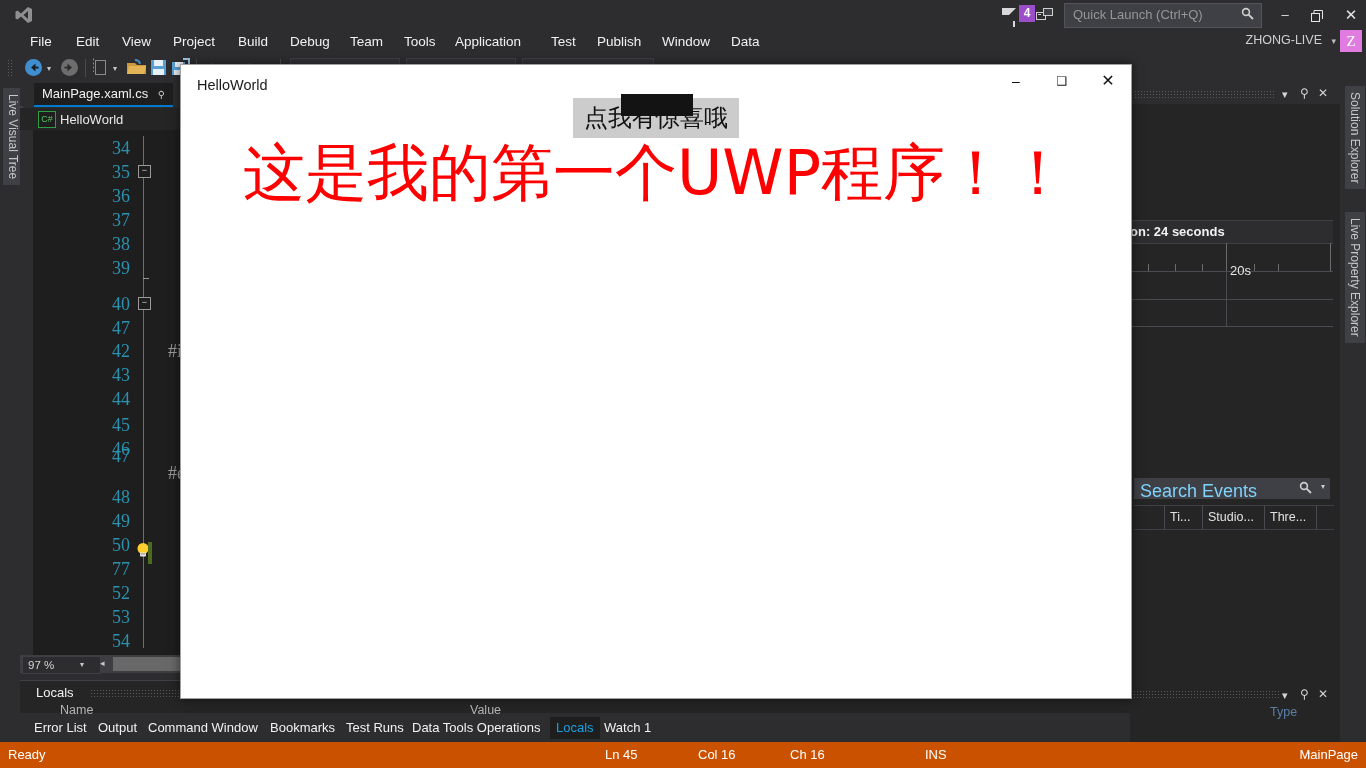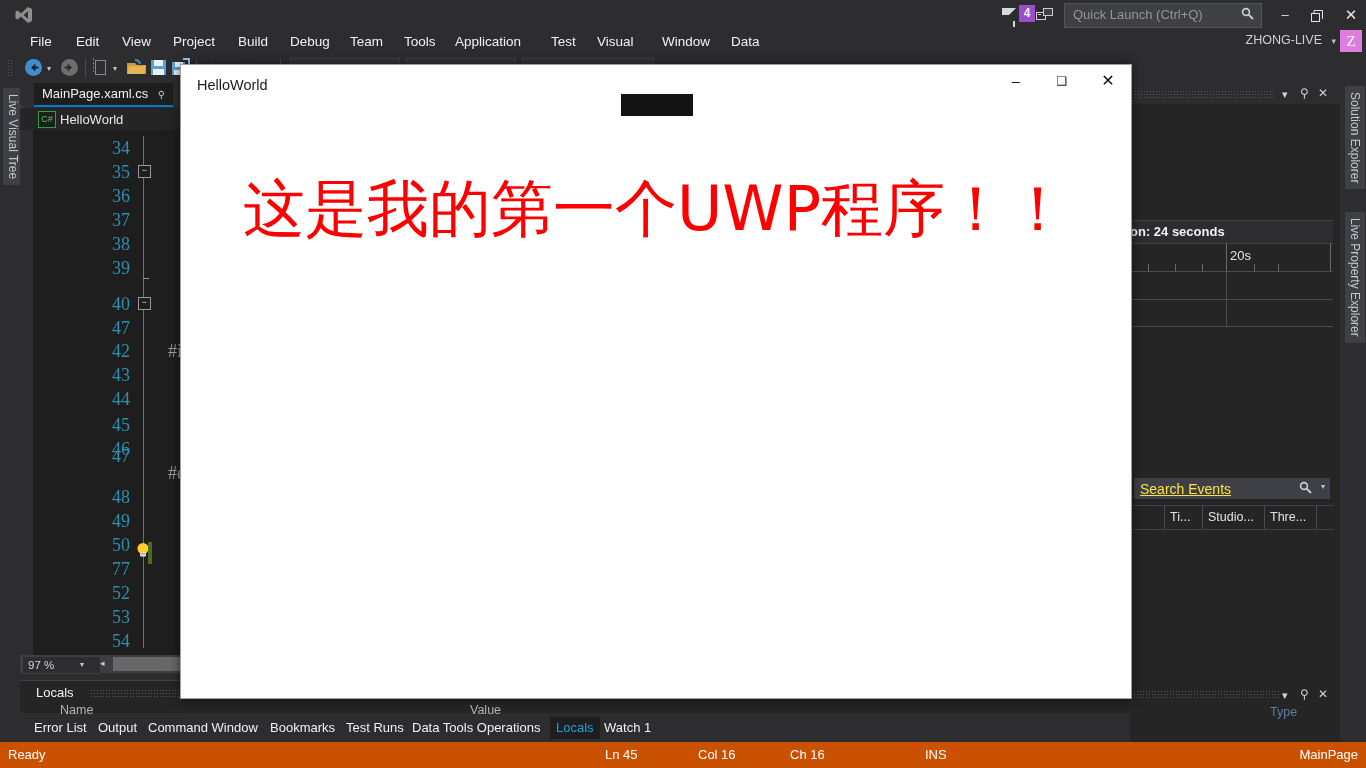--- a/index.html
+++ b/index.html
@@ -122,21 +122,21 @@
   .diag-dur{position:absolute;left:0;top:138px;width:203px;height:22px;background:#2d2d30;
             border-top:1px solid #3f3f46;border-bottom:1px solid #3f3f46;}
   .diag-dur-t{position:absolute;left:0;top:3px;font-size:13px;color:#f1f1f1;font-weight:bold;}
   .ruler{position:absolute;left:0;top:161px;width:203px;height:28px;border-bottom:1px solid #4a4a50;}
   .tick{position:absolute;bottom:0;width:1px;height:7px;background:#6b6b6b;}
   .tickbig{position:absolute;bottom:0;width:1px;height:28px;background:#6b6b6b;}
   .rlabel{position:absolute;font-size:13px;color:#e6e6e6;}
   .evrow{position:absolute;left:0;width:203px;height:27px;border-bottom:1px solid #4a4a50;}
   .evsplit{position:absolute;top:0;width:1px;height:27px;background:#4a4a50;}
   .searchev{position:absolute;left:1134px;top:478px;width:196px;height:21px;background:#3f3f46;}
-  .searchev-t{position:absolute;left:6px;top:3px;font-size:14px;color:#fde047;text-decoration:underline;}
+  .searchev-t{position:absolute;left:6px;top:3px;font-size:18px;color:#7dd3fc;}
   .evhdr{position:absolute;left:1134px;top:505px;width:200px;height:23px;border-top:1px solid #3f3f46;
          border-bottom:1px solid #3f3f46;}
   .evcol{position:absolute;top:4px;font-size:12.5px;color:#e2e2e2;}
   .evcolsep{position:absolute;top:0;width:1px;height:23px;background:#4a4a50;}
   .rightstrip{position:absolute;left:1340px;top:82px;width:26px;height:660px;background:#2d2d30;}
 
   
   .app{position:absolute;left:180px;top:64px;width:950px;height:633px;background:#ffffff;
        border:1px solid #a0a0a0;box-shadow:0 0 10px rgba(0,0,0,.55);}
   .app-title{position:absolute;left:16px;top:12px;font-size:14.5px;color:#1a1a1a;}
@@ -144,21 +144,21 @@
            font-size:14px;color:#111;}
   .app-min{right:92px;}
   .app-max{right:46px;font-size:12px;}
   .app-close{right:0;font-size:16px;}
   .app-button{position:absolute;left:392px;top:33px;width:166px;height:40px;background:#cccccc;
               color:#111;font-size:24px;text-align:center;line-height:40px;
               font-family:"DejaVu Sans",sans-serif;}
   .redact{position:absolute;left:440px;top:29px;width:72px;height:22px;background:#131313;}
   .app-head{position:absolute;left:0;top:72px;width:950px;text-align:center;color:#fe0000;
             font-size:62px;line-height:72px;white-space:nowrap;
-            font-family:"DejaVu Sans",sans-serif;margin-top:36px;}
+            font-family:"DejaVu Sans",sans-serif;}
 </style>
 </head>
 <body>
 
 <div id="root">
 
   <div class="titlebar">
     <div class="vs-logo">
       <svg width="20" height="20" viewBox="0 0 20 20">
           <path d="M14 2 L18 4 L18 16 L14 18 L7 11.5 L3.5 14.5 L1.5 13.5 L1.5 6.5 L3.5 5.5 L7 8.5 Z M14 6 L9.5 10 L14 14 Z" fill="#8f8f8f"></path>
@@ -206,21 +206,21 @@
     <div class="menu-item" style="left:22px">File</div>
     <div class="menu-item" style="left:68px">Edit</div>
     <div class="menu-item" style="left:114px">View</div>
     <div class="menu-item" style="left:165px">Project</div>
     <div class="menu-item" style="left:230px">Build</div>
     <div class="menu-item" style="left:282px">Debug</div>
     <div class="menu-item" style="left:342px">Team</div>
     <div class="menu-item" style="left:396px">Tools</div>
     <div class="menu-item" style="left:447px">Application</div>
     <div class="menu-item" style="left:543px">Test</div>
-    <div class="menu-item" style="left:589px">Visual</div>
+    <div class="menu-item" style="left:589px">Publish</div>
     <div class="menu-item" style="left:654px">Window</div>
     <div class="menu-item" style="left:723px">Data</div>
   </div>
 
   <div class="toolbar">
     <div class="grip"></div>
 
     <div class="tb-icon" style="left:24px">
       <svg width="19" height="19" viewBox="0 0 19 19">
           <circle cx="9.5" cy="9.5" r="8.5" fill="#3f8fd0"></circle>
@@ -413,21 +413,21 @@
     </div>
 
     <div class="ruler">
       <div class="tick" style="left:18px"></div>
       <div class="tick" style="left:45px"></div>
       <div class="tick" style="left:72px"></div>
       <div class="tickbig" style="left:96px"></div>
       <div class="tick" style="left:124px"></div>
       <div class="tick" style="left:148px"></div>
       <div class="tickbig" style="left:200px"></div>
-      <div class="rlabel" style="left:100px;top:5px">20s</div>
+      <div class="rlabel" style="left:100px;top:20px">20s</div>
     </div>
 
     <div class="evrow" style="top:190px">
       <div class="evsplit" style="left:96px"></div>
     </div>
     <div class="evrow" style="top:217px">
       <div class="evsplit" style="left:96px"></div>
     </div>
 
   </div>
@@ -465,18 +465,19 @@
     <div class="vtab" style="top:4px;left:5px">Solution Explorer</div>
     <div class="vtab" style="top:130px;left:5px">Live Property Explorer</div>
   </div>
 
   <div class="app">
     <div class="app-title">HelloWorld</div>
     <div class="app-btn app-min">–</div>
     <div class="app-btn app-max">❑</div>
     <div class="app-btn app-close">✕</div>
 
+    <div class="app-button">点我有惊喜哦</div>
     <div class="redact"></div>
 
     <div class="app-head">这是我的第一个UWP程序！！</div>
   </div>
 
 </div>
 
 </body></html>

